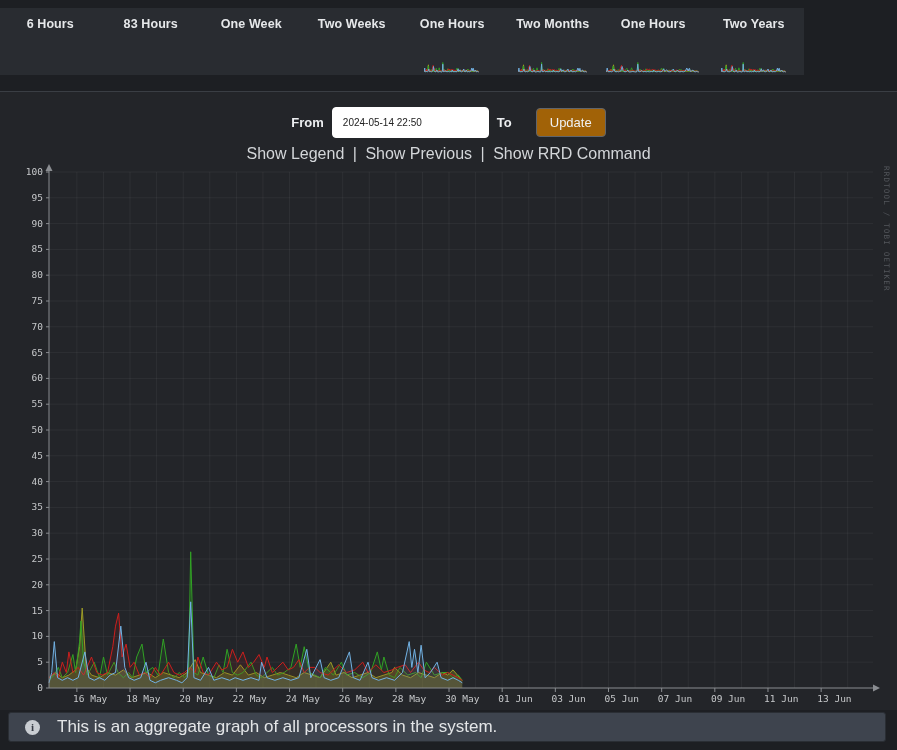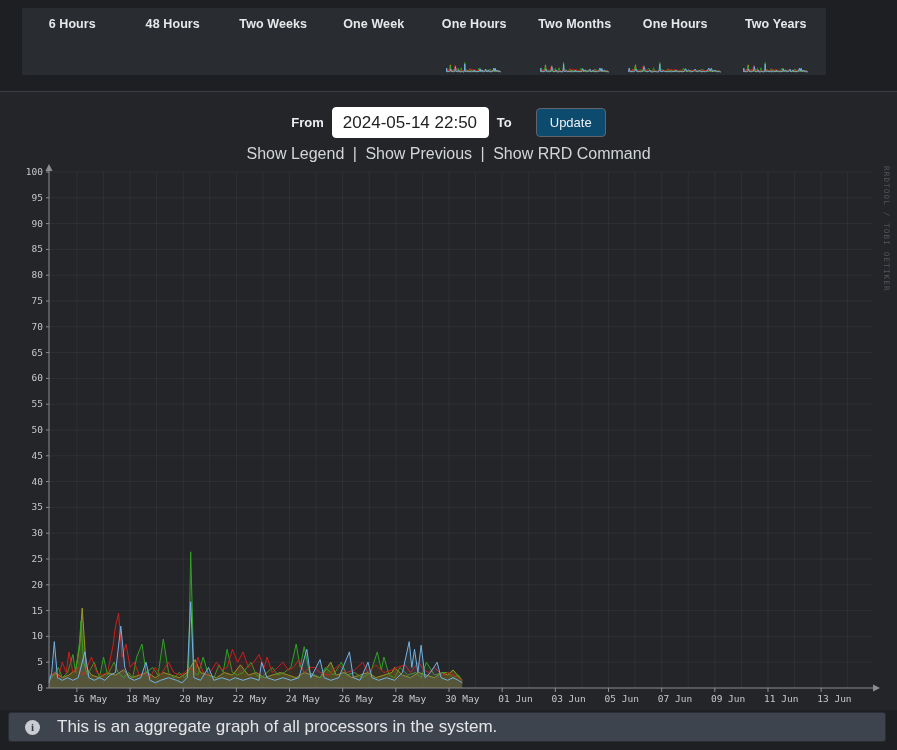--- a/index.html
+++ b/index.html
@@ -4,21 +4,21 @@
 <style>
   * { margin:0; padding:0; box-sizing:border-box; }
   html,body { width:897px; height:750px; overflow:hidden; }
   body {
     background:#1d1f23;
     font-family:"Liberation Sans", sans-serif;
     position:relative;
   }
   
   .tabbar {
-    position:absolute; left:22px; top:8px; width:804px; height:67px;
+    position:absolute; left:0; top:8px; width:804px; height:67px;
     background:#292c31; display:flex;
   }
   .tab {
     flex:1 1 0; position:relative; text-align:center; cursor:pointer;
   }
   .tab-label {
     display:inline-block; margin-top:9px; font-size:12.5px; font-weight:bold;
     color:#e6e8ea; letter-spacing:.1px;
   }
   .tab-thumb {
@@ -35,25 +35,25 @@
     background:#232529;
   }
   .controls {
     position:absolute; left:0; top:15px; width:100%;
     display:flex; align-items:center; justify-content:center; gap:8px;
   }
   .ctl-label { font-size:13px; font-weight:bold; color:#eceef0; }
   .date-input {
     width:157px; height:31px; background:#ffffff; color:#222;
     border:1px solid #ffffff; border-radius:4px; padding:6px 10px;
-    font-size:17px; font-family:"Liberation Sans", sans-serif; outline:none;
+    font-size:10px; font-family:"Liberation Sans", sans-serif; outline:none;
   }
   .update-btn {
     height:29px; padding:0 13px; margin-left:16px;
-    background:#0c4a6e; color:#f0f1f2; font-size:13px;
+    background:#a16207; color:#f0f1f2; font-size:13px;
     font-family:"Liberation Sans", sans-serif;
     border:1px solid #61656b; border-radius:4px; cursor:pointer;
   }
   .links-row {
     position:absolute; left:0; top:53px; width:100%;
     text-align:center; font-size:16px; color:#d3d6d9;
   }
   .links-row a { color:#d3d6d9; text-decoration:none; cursor:pointer; }
   .links-row .sep { margin:0 4px; color:#d3d6d9; }
   .chart-wrap { position:absolute; left:0; top:68px; width:897px; height:546px; }
@@ -69,23 +69,23 @@
     font-size:11px; line-height:15px; text-align:center;
     margin-left:16px; flex:0 0 auto;
   }
   .info-text { margin-left:17px; font-size:17px; color:#e3e5e7; }
 </style>
 </head>
 <body>
 
 <nav class="tabbar">
   <div class="tab"><span class="tab-label">6 Hours</span></div>
-  <div class="tab"><span class="tab-label">48 Hours</span></div>
+  <div class="tab"><span class="tab-label">83 Hours</span></div>
+  <div class="tab"><span class="tab-label">One Week</span></div>
   <div class="tab"><span class="tab-label">Two Weeks</span></div>
-  <div class="tab"><span class="tab-label">One Week</span></div>
   <div class="tab"><span class="tab-label">One Hours</span><svg width="56" height="12" class="tab-thumb">
         <polyline points="0.0,9.5 0.9,9.0 1.8,9.5 2.6,9.3 3.5,8.8 4.1,6.5 4.4,2.8 4.9,8.5 5.6,9.3 6.7,9.5 7.8,9.0 8.8,9.3 9.9,8.8 10.9,9.5 12.0,9.3 13.0,9.0 14.1,9.5 15.2,9.0 16.2,9.3 17.3,9.5 18.3,9.0 19.4,7.8 20.1,9.0 21.2,9.3 22.2,9.5 23.3,9.0 24.3,9.3 25.4,8.3 26.4,9.3 27.5,9.0 28.6,9.5 29.6,9.3 30.7,9.0 31.7,9.3 32.8,9.5 33.8,9.0 34.9,9.3 36.0,9.5 37.4,8.0 38.1,9.3 39.1,9.0 40.2,9.5 41.3,9.3 42.3,9.0 43.4,9.5 44.4,9.3 45.5,9.0 45.8,8.5 46.9,9.3 47.9,9.5 49.0,9.0 50.1,9.3 51.1,9.5 52.2,9.0 52.9,9.3 53.6,8.8 54.5,9.5 54.8,9.8" fill="none" stroke="#9c9b26" stroke-width="0.9"></polyline>
         <polyline points="0.0,9.8 0.7,9.3 1.2,8.5 1.8,9.5 2.5,9.0 3.2,7.3 3.5,9.0 4.1,6.0 4.2,4.0 4.6,8.0 5.1,9.3 6.0,8.0 6.7,9.5 7.2,7.5 7.8,9.3 8.6,8.0 9.2,9.0 9.9,9.5 10.6,9.0 11.1,9.5 11.6,7.5 12.3,6.3 12.9,9.0 13.8,8.5 14.5,9.3 15.2,5.8 15.9,9.0 16.6,9.5 17.3,9.0 18.0,9.5 18.5,9.0 18.8,0.5 19.2,9.0 19.7,9.3 20.4,7.5 21.2,9.3 21.9,9.5 22.6,8.3 23.1,9.0 23.6,6.8 24.3,9.0 25.0,9.3 25.7,9.0 26.8,8.0 27.5,9.3 28.2,9.5 28.9,9.0 29.6,8.5 30.3,9.3 31.2,9.0 32.1,8.5 32.8,6.3 33.3,8.5 33.8,6.5 34.6,9.0 35.3,9.3 36.0,9.5 36.7,8.5 37.7,9.3 38.8,8.0 39.5,9.3 40.5,9.0 41.6,9.5 42.7,9.0 43.5,7.0 44.1,8.8 44.4,7.5 45.1,9.3 45.8,9.5 46.5,8.5 47.6,9.3 48.7,9.0 49.4,9.5 50.1,8.0 51.1,9.3 52.2,9.0 52.9,9.0 53.6,9.5 54.3,9.3 54.8,9.8" fill="none" stroke="#31a224" stroke-width="0.9"></polyline>
         <polyline points="0.0,9.5 0.7,9.0 1.2,9.5 1.8,8.0 2.3,9.0 2.6,7.0 3.2,9.0 3.9,8.5 4.6,9.3 5.6,7.5 6.3,9.0 7.1,9.3 7.8,9.0 8.5,6.5 8.8,4.5 9.2,3.3 9.7,7.5 10.2,6.3 10.8,8.5 11.3,8.0 12.0,9.3 12.7,9.0 13.4,9.5 14.1,8.5 14.8,9.3 15.9,8.0 16.6,9.0 17.3,9.3 18.0,9.0 18.7,8.5 19.4,9.0 19.7,7.5 20.4,9.0 21.2,9.3 22.2,8.0 22.9,8.8 23.6,8.5 24.3,6.8 25.0,8.0 25.7,7.0 26.4,8.5 27.1,8.0 27.9,7.3 28.6,8.5 28.9,7.5 29.6,9.0 30.3,8.5 31.0,8.0 31.7,8.8 32.4,8.5 33.1,7.8 33.8,9.0 34.6,8.5 35.3,8.5 36.0,9.0 37.0,9.3 38.4,8.3 39.5,9.0 40.5,8.8 41.6,8.0 42.3,9.0 43.4,8.3 44.4,9.0 45.5,8.8 46.2,8.5 47.2,8.3 47.9,9.0 49.0,8.0 49.7,8.8 50.4,9.0 51.1,8.5 52.2,9.3 52.9,9.0 53.6,9.3 54.3,9.5 54.8,9.8" fill="none" stroke="#cc1f1d" stroke-width="0.9"></polyline>
         <polyline points="0.0,10.0 0.4,9.0 0.7,6.0 1.1,9.5 1.8,9.8 2.5,9.5 3.2,9.8 3.9,9.5 4.8,7.0 5.3,9.5 6.0,9.8 6.7,9.5 7.4,9.8 8.1,9.3 8.8,9.0 9.5,4.5 10.0,8.5 10.6,9.5 11.3,9.8 12.2,9.5 12.9,8.0 13.4,9.8 14.1,10.0 14.8,9.8 15.9,9.5 16.9,9.8 17.6,10.0 18.3,9.5 18.8,2.2 19.2,9.5 20.1,9.8 21.2,8.5 21.9,9.8 22.9,9.5 24.0,9.8 24.7,9.5 25.7,9.8 26.8,9.5 27.9,9.8 28.2,8.0 28.9,9.5 30.0,9.8 31.0,9.5 32.1,9.8 33.1,9.5 34.2,6.8 34.7,9.5 36.0,7.8 36.5,9.5 37.4,9.8 38.4,9.5 39.8,7.0 40.4,9.5 41.3,9.8 42.3,8.0 42.8,9.5 43.7,9.8 44.8,9.5 45.8,9.8 46.9,9.0 47.8,6.0 48.1,8.5 48.5,6.8 48.9,9.0 49.4,6.3 49.9,9.5 50.6,9.0 51.5,8.0 52.0,9.5 52.9,9.8 53.6,9.5 54.3,9.8 54.8,10.0" fill="none" stroke="#72b2e4" stroke-width="0.9"></polyline>
       </svg></div>
   <div class="tab"><span class="tab-label">Two Months</span><svg width="70" height="12" class="tab-thumb">
         <polyline points="0.0,9.5 1.1,9.0 2.2,9.5 3.3,9.3 4.4,8.8 5.1,6.5 5.5,2.8 6.2,8.5 7.1,9.3 8.4,9.5 9.7,9.0 11.1,9.3 12.4,8.8 13.7,9.5 15.0,9.3 16.4,9.0 17.7,9.5 19.0,9.0 20.3,9.3 21.7,9.5 23.0,9.0 24.3,7.8 25.2,9.0 26.5,9.3 27.9,9.5 29.2,9.0 30.5,9.3 31.8,8.3 33.2,9.3 34.5,9.0 35.8,9.5 37.2,9.3 38.5,9.0 39.8,9.3 41.1,9.5 42.5,9.0 43.8,9.3 45.1,9.5 46.9,8.0 47.8,9.3 49.1,9.0 50.4,9.5 51.8,9.3 53.1,9.0 54.4,9.5 55.7,9.3 57.1,9.0 57.5,8.5 58.8,9.3 60.2,9.5 61.5,9.0 62.8,9.3 64.1,9.5 65.5,9.0 66.3,9.3 67.2,8.8 68.3,9.5 68.8,9.8" fill="none" stroke="#9c9b26" stroke-width="0.9"></polyline>
         <polyline points="0.0,9.8 0.9,9.3 1.5,8.5 2.2,9.5 3.1,9.0 4.0,7.3 4.4,9.0 5.1,6.0 5.3,4.0 5.8,8.0 6.4,9.3 7.5,8.0 8.4,9.5 9.1,7.5 9.7,9.3 10.8,8.0 11.5,9.0 12.4,9.5 13.3,9.0 13.9,9.5 14.6,7.5 15.5,6.3 16.1,9.0 17.3,8.5 18.1,9.3 19.0,5.8 19.9,9.0 20.8,9.5 21.7,9.0 22.6,9.5 23.2,9.0 23.6,0.5 24.1,9.0 24.8,9.3 25.7,7.5 26.5,9.3 27.4,9.5 28.3,8.3 29.0,9.0 29.6,6.8 30.5,9.0 31.4,9.3 32.3,9.0 33.6,8.0 34.5,9.3 35.4,9.5 36.3,9.0 37.2,8.5 38.0,9.3 39.1,9.0 40.3,8.5 41.1,6.3 41.8,8.5 42.5,6.5 43.3,9.0 44.2,9.3 45.1,9.5 46.0,8.5 47.3,9.3 48.7,8.0 49.5,9.3 50.9,9.0 52.2,9.5 53.5,9.0 54.6,7.0 55.3,8.8 55.7,7.5 56.6,9.3 57.5,9.5 58.4,8.5 59.7,9.3 61.0,9.0 61.9,9.5 62.8,8.0 64.1,9.3 65.5,9.0 66.3,9.0 67.2,9.5 68.1,9.3 68.8,9.8" fill="none" stroke="#31a224" stroke-width="0.9"></polyline>
         <polyline points="0.0,9.5 0.9,9.0 1.5,9.5 2.2,8.0 2.9,9.0 3.3,7.0 4.0,9.0 4.9,8.5 5.8,9.3 7.1,7.5 8.0,9.0 8.8,9.3 9.7,9.0 10.6,6.5 11.1,4.5 11.6,3.3 12.2,7.5 12.8,6.3 13.5,8.5 14.2,8.0 15.0,9.3 15.9,9.0 16.8,9.5 17.7,8.5 18.6,9.3 19.9,8.0 20.8,9.0 21.7,9.3 22.6,9.0 23.4,8.5 24.3,9.0 24.8,7.5 25.7,9.0 26.5,9.3 27.9,8.0 28.8,8.8 29.6,8.5 30.5,6.8 31.4,8.0 32.3,7.0 33.2,8.5 34.1,8.0 34.9,7.3 35.8,8.5 36.3,7.5 37.2,9.0 38.0,8.5 38.9,8.0 39.8,8.8 40.7,8.5 41.6,7.8 42.5,9.0 43.3,8.5 44.2,8.5 45.1,9.0 46.4,9.3 48.2,8.3 49.5,9.0 50.9,8.8 52.2,8.0 53.1,9.0 54.4,8.3 55.7,9.0 57.1,8.8 57.9,8.5 59.3,8.3 60.2,9.0 61.5,8.0 62.4,8.8 63.3,9.0 64.1,8.5 65.5,9.3 66.3,9.0 67.2,9.3 68.1,9.5 68.8,9.8" fill="none" stroke="#cc1f1d" stroke-width="0.9"></polyline>

